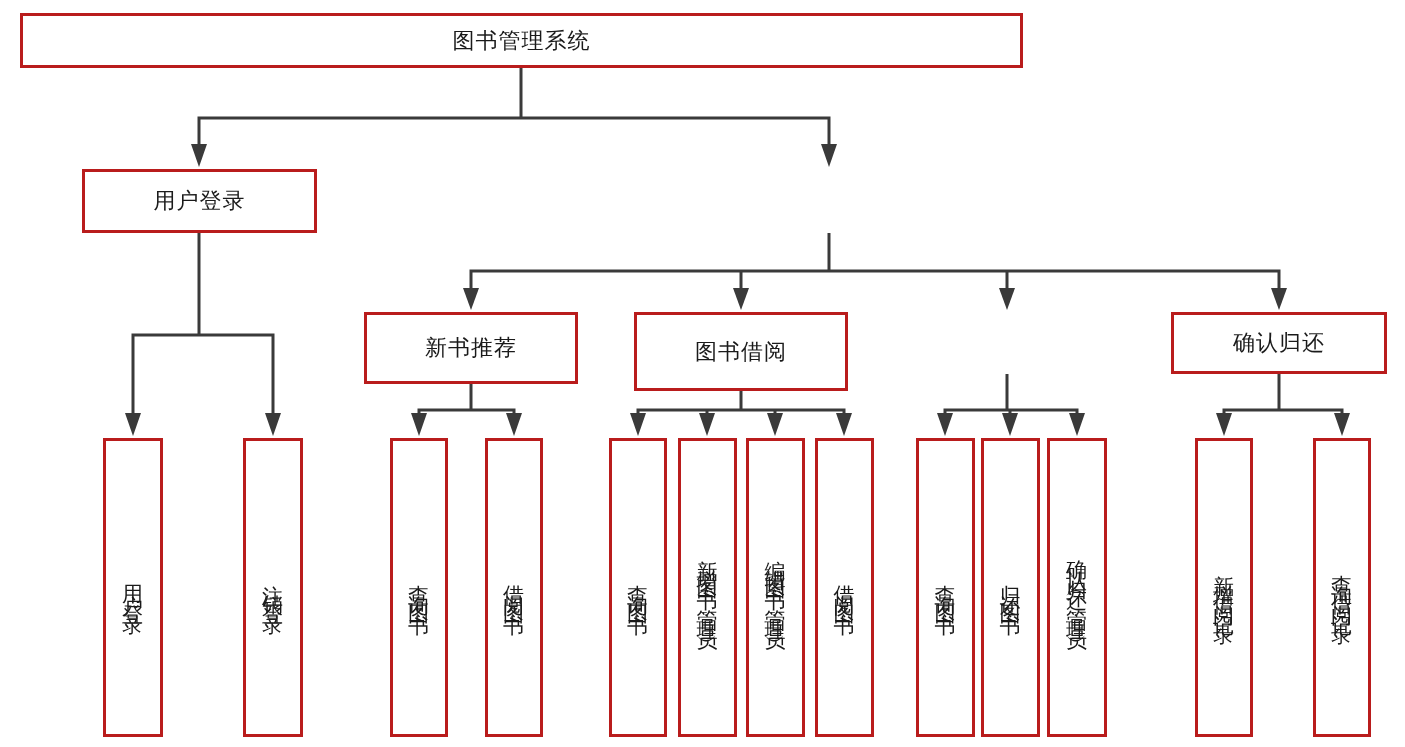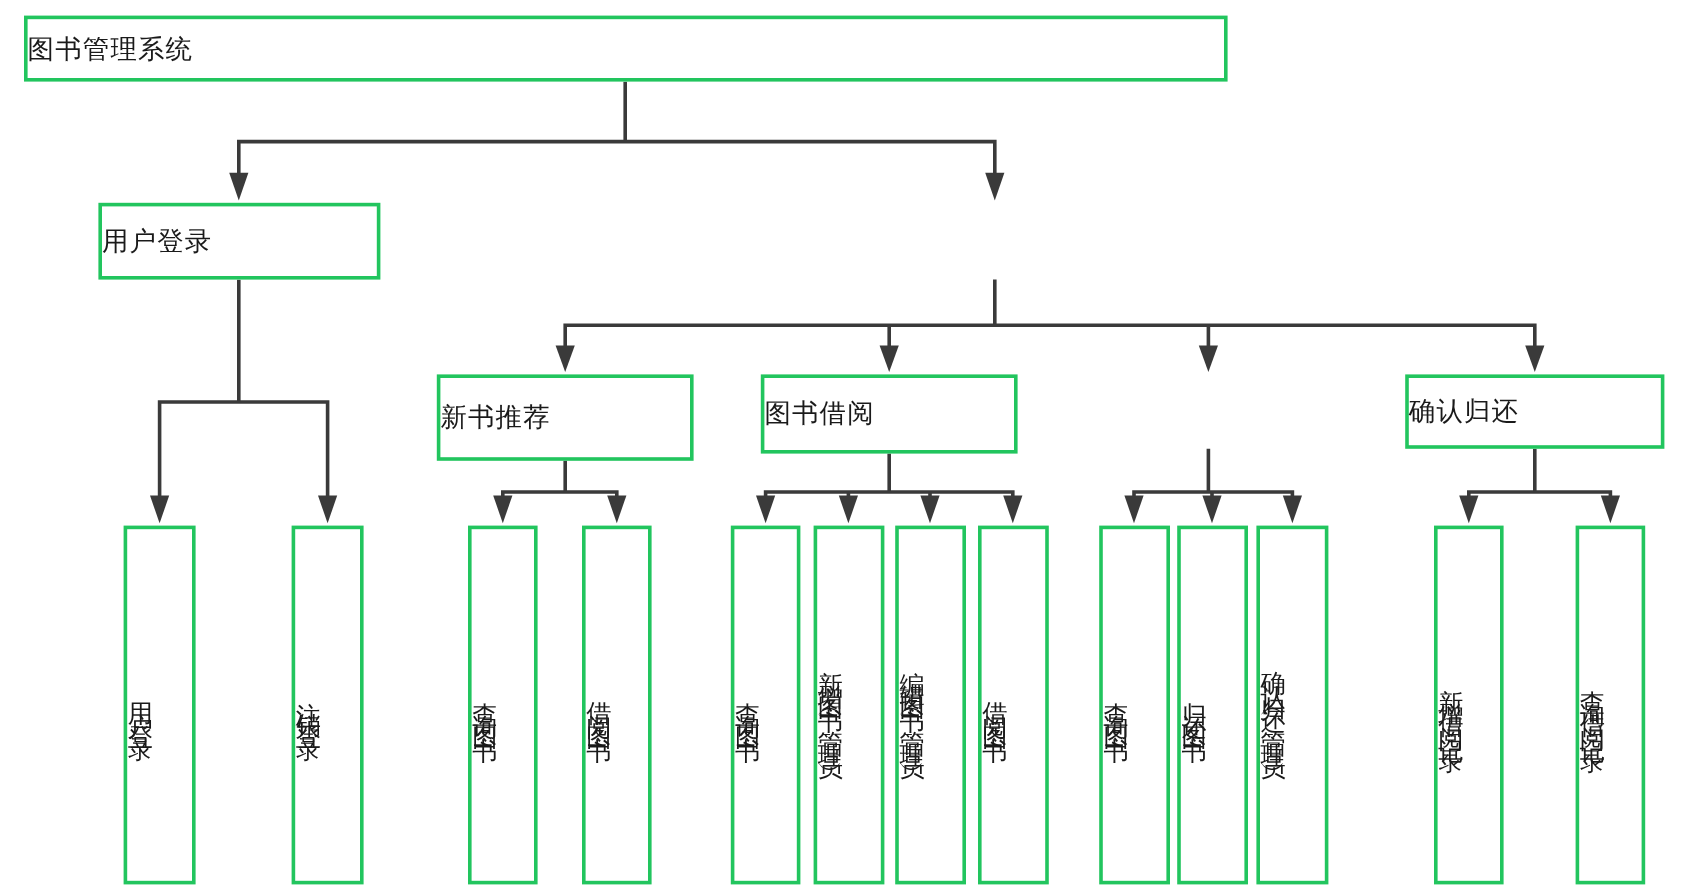--- a/index.html
+++ b/index.html
@@ -18,23 +18,24 @@
   svg.connectors {
     position: absolute;
     left: 0;
     top: 0;
     z-index: 1;
   }
   .box {
     position: absolute;
     box-sizing: border-box;
     background: #ffffff;
-    border: 3px solid #22c55e;
+    border: 3px solid #b91c1c;
     display: flex;
     align-items: center;
+    justify-content: center;
     z-index: 2;
     color: #1a1a1a;
   }
   .hbox span {
     font-size: 22px;
     line-height: 1;
     letter-spacing: 1px;
     white-space: nowrap;
   }
   .leaf {
@@ -109,21 +110,21 @@
     <span>图书管理系统</span>
   </div>
 
   <div class="box hbox" style="left:82px; top:169px; width:235px; height:64px;">
     <span>用户登录</span>
   </div>
 
   <div class="box hbox" style="left:364px; top:312px; width:214px; height:72px;">
     <span>新书推荐</span>
   </div>
-  <div class="box hbox" style="left:634px; top:312px; width:214px; height:66px;">
+  <div class="box hbox" style="left:634px; top:312px; width:214px; height:79px;">
     <span>图书借阅</span>
   </div>
   <div class="box hbox" style="left:1171px; top:312px; width:216px; height:62px;">
     <span>确认归还</span>
   </div>
 
   <div class="box leaf" style="left:103px; width:60px;">
     <span>用户登录</span>
   </div>
   <div class="box leaf" style="left:243px; width:60px;">

